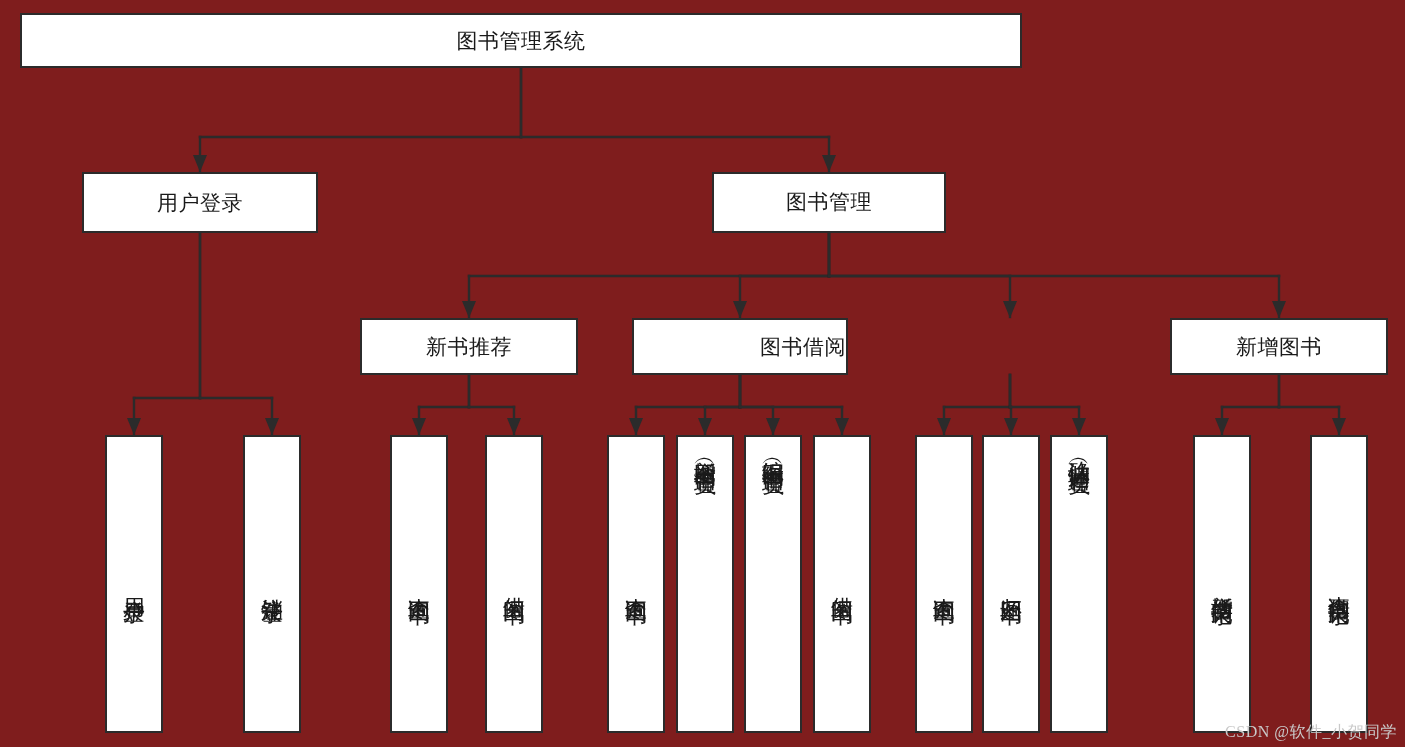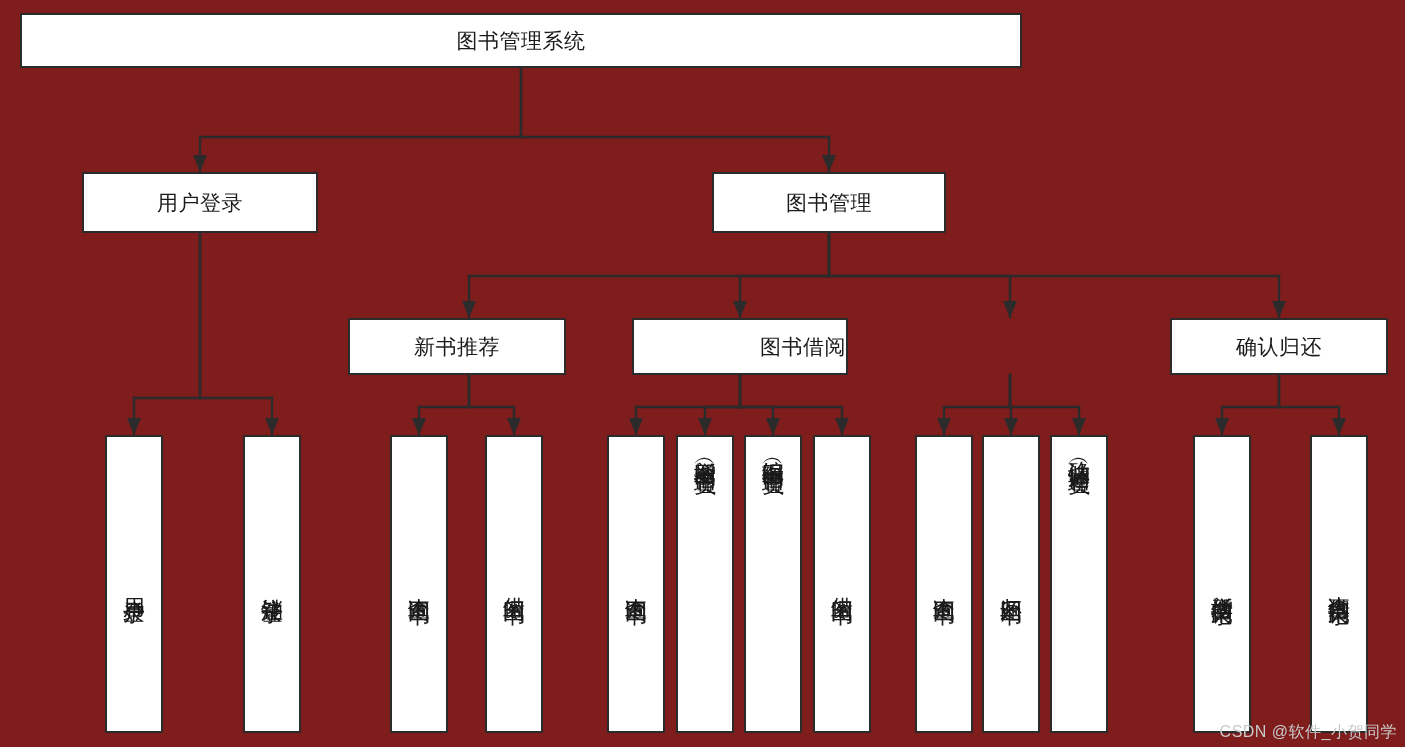--- a/index.html
+++ b/index.html
@@ -64,20 +64,21 @@
   }
   #watermark {
     position: absolute;
     right: 8px;
     bottom: 4px;
     font-size: 16px;
     color: #c9c9c9;
     letter-spacing: 0.5px;
     white-space: nowrap;
     user-select: none;
+    font-family: Liberation Serif, serif;
   }
 </style>
 </head>
 <body>
 
 <div id="diagram-root">
 
   <svg id="edges-layer" width="1405" height="747" viewBox="0 0 1405 747">
       <line x1="521" y1="68" x2="521" y2="137" stroke="#2b2b2b" stroke-width="2.4" stroke-linecap="square"></line>
       <line x1="521" y1="137" x2="200" y2="137" stroke="#2b2b2b" stroke-width="2.4" stroke-linecap="square"></line>
@@ -157,32 +158,32 @@
       <polygon points="1332,418 1346,418 1339,435" fill="#2b2b2b"></polygon>
     </svg>
 
   <div class="node horizontal" id="node-root" style="left: 20px; top: 13px; width: 1002px; height: 55px;">
     <span class="node-label">图书管理系统</span>
   </div>
 
   <div class="node horizontal" id="node-l2-0" style="left: 82px; top: 172px; width: 236px; height: 61px;">
     <span class="node-label">用户登录</span>
   </div>
-  <div class="node horizontal" id="node-l2-1" style="left: 712px; top: 172px; width: 234px; height: 61px;">
+  <div class="node horizontal" id="node-l2-1" style="left: 712px; top: 172px; width: 234px; height: 61px; font-family: Liberation Serif, serif;">
     <span class="node-label">图书管理</span>
   </div>
 
-  <div class="node horizontal" id="node-l3-0" style="left: 348px; top: 318px; width: 218px; height: 57px;">
+  <div class="node horizontal" id="node-l3-0" style="left: 360px; top: 318px; width: 218px; height: 57px;">
     <span class="node-label">新书推荐</span>
   </div>
   <div class="node horizontal" id="node-l3-1" style="left: 632px; top: 318px; width: 216px; height: 57px; justify-content: flex-end;">
     <span class="node-label">图书借阅</span>
   </div>
   <div class="node horizontal" id="node-l3-3" style="left: 1170px; top: 318px; width: 218px; height: 57px;">
-    <span class="node-label">确认归还</span>
+    <span class="node-label">新增图书</span>
   </div>
 
   <div class="node vertical center-text" id="node-leaf-0" style="left: 105px; top: 435px; width: 58px; height: 298px;">
     <span class="node-label">用户登录</span>
   </div>
   <div class="node vertical center-text" id="node-leaf-1" style="left: 243px; top: 435px; width: 58px; height: 298px;">
     <span class="node-label">注销登录</span>
   </div>
   <div class="node vertical center-text" id="node-leaf-2" style="left: 390px; top: 435px; width: 58px; height: 298px;">
     <span class="node-label">查询图书</span>

